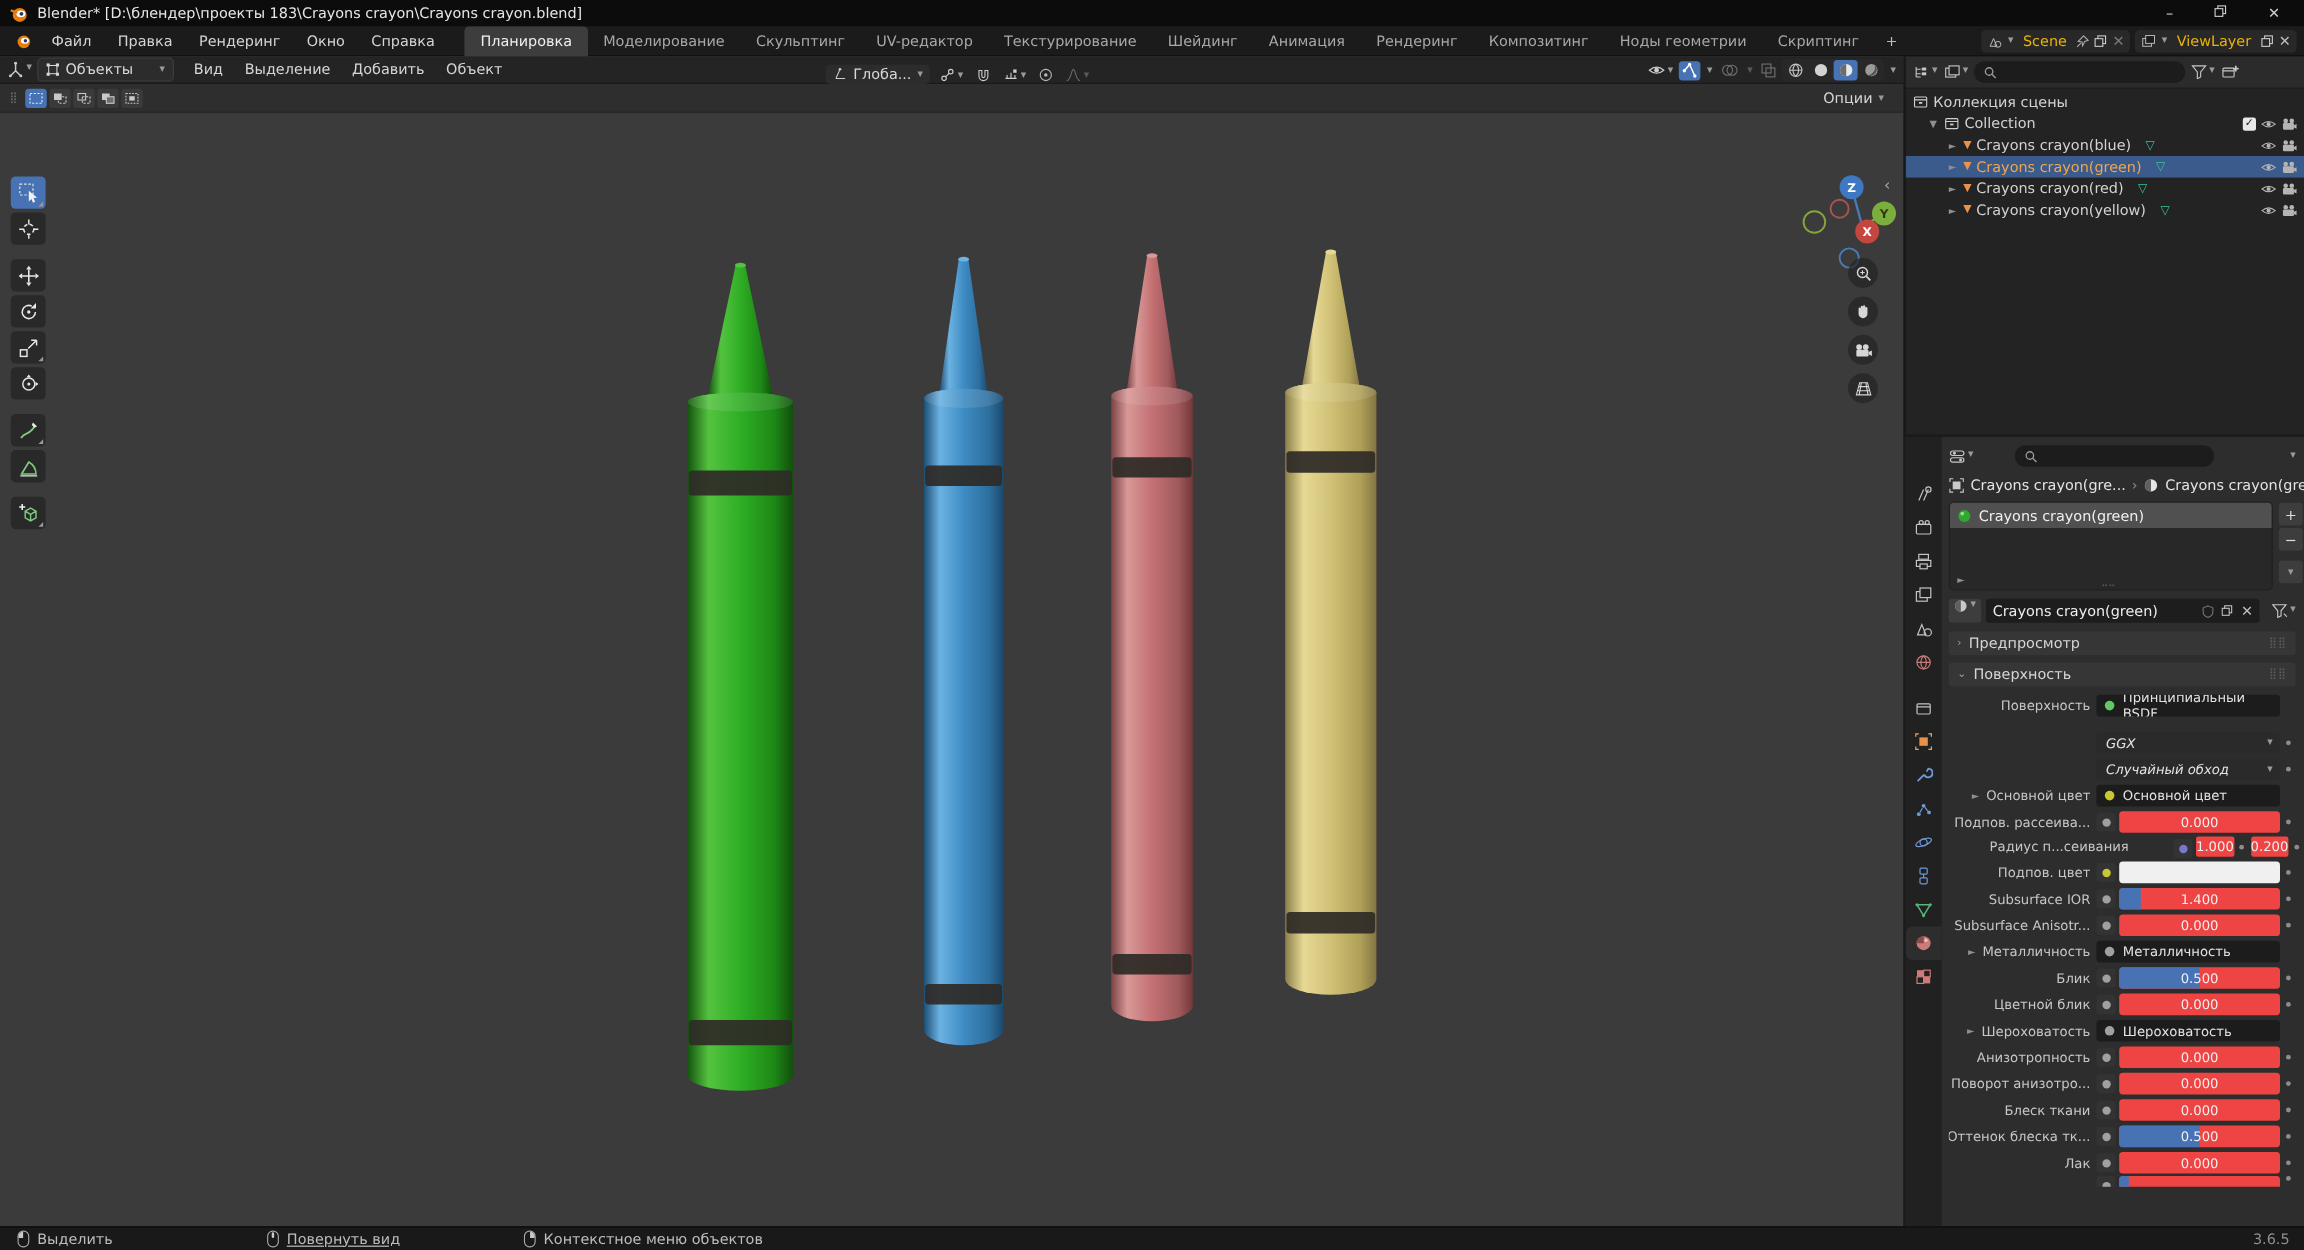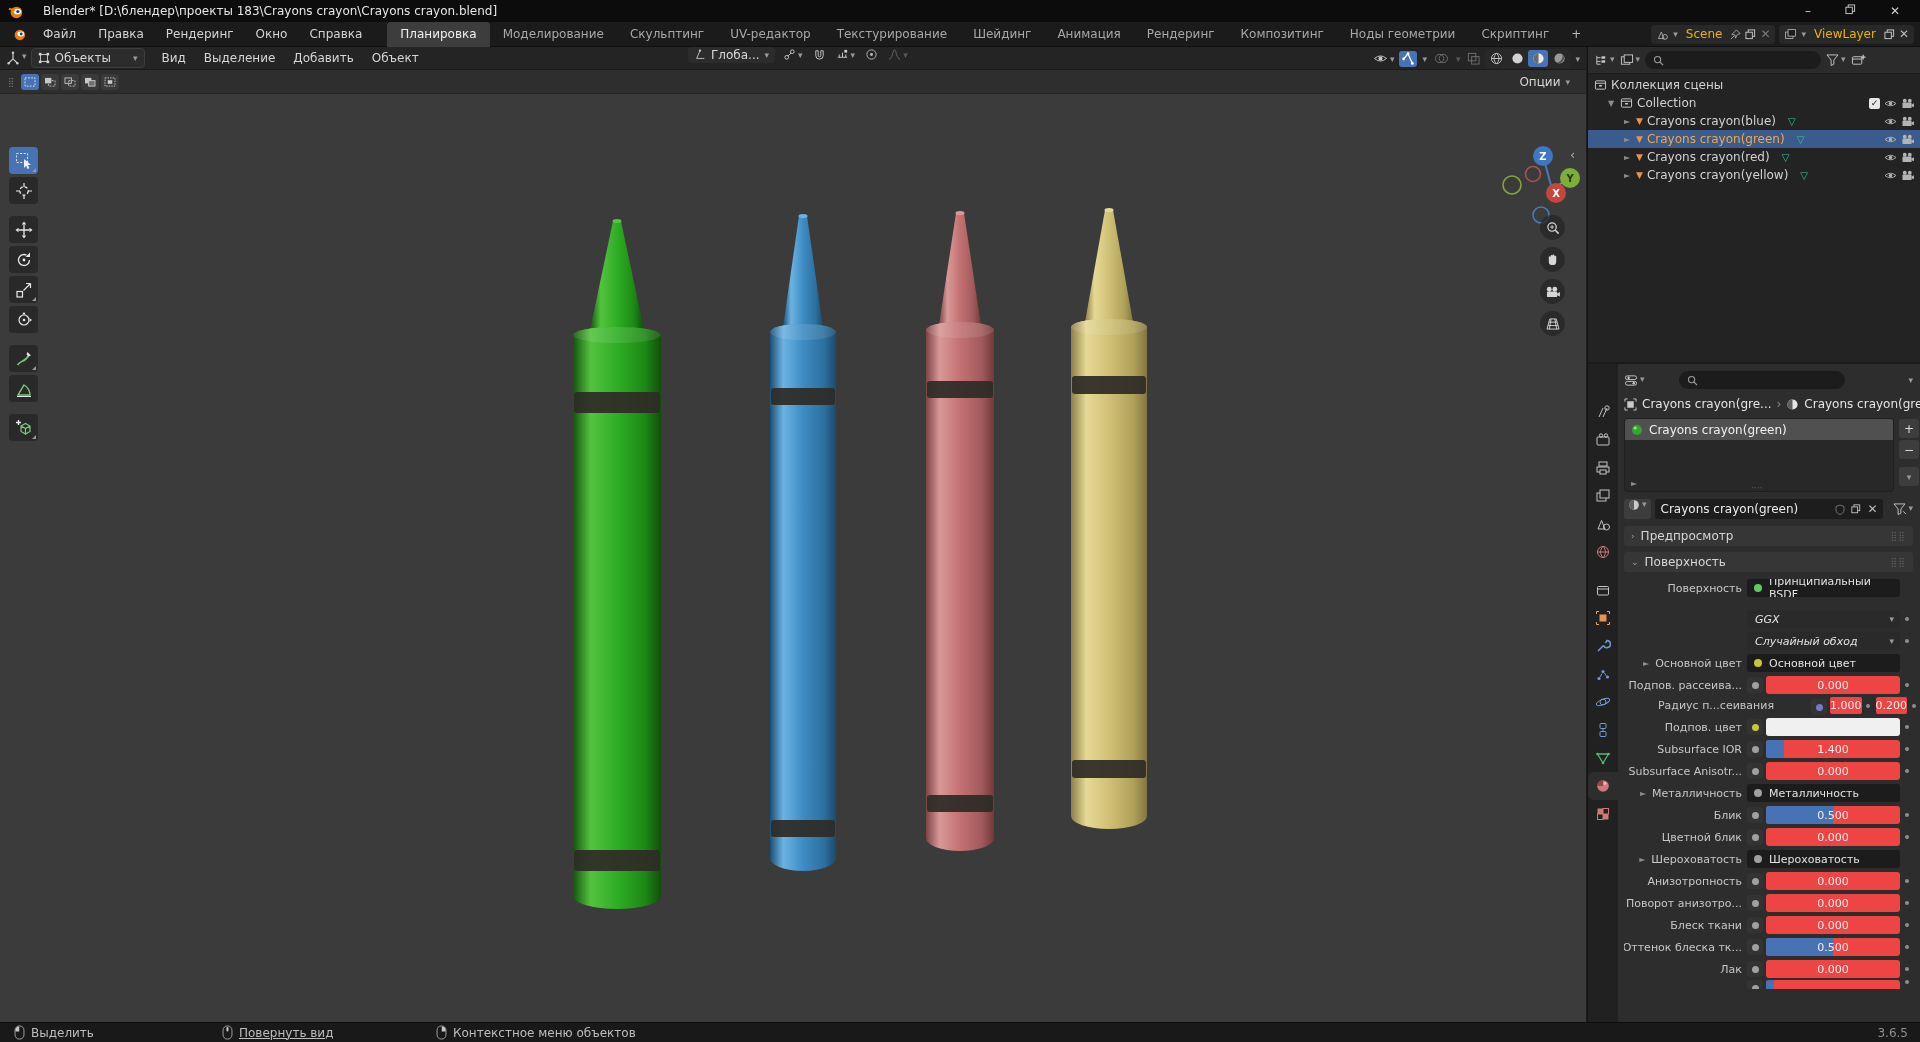--- a/index.html
+++ b/index.html
@@ -5,21 +5,21 @@
   html,body{margin:0;padding:0;background:#101010;}
   #root{position:relative;width:1920px;height:1042px;overflow:hidden;
         font-family:"DejaVu Sans","Liberation Sans",sans-serif;font-size:12px;color:#d8d8d8;
         background:#1d1d1d;-webkit-font-smoothing:antialiased;}
   .abs{position:absolute;}
   .flex{display:flex;}
   svg{display:block;}
 
   
   #titlebar{left:0;top:0;width:1920px;height:22px;background:#0c0c0c;display:flex;align-items:center;padding:0 8px;box-sizing:border-box;}
-  #titlebar .title{margin-left:20px;color:#e6e6e6;font-size:12px;white-space:nowrap;}
+  #titlebar .title{margin-left:8px;color:#e6e6e6;font-size:12px;white-space:nowrap;}
   #win-controls{margin-left:auto;display:flex;gap:34px;padding-right:12px;color:#d0d0d0;}
   #win-controls span{cursor:default;font-size:12px;}
 
   
   #topbar{left:0;top:22px;width:1920px;height:25px;background:#1b1b1b;display:flex;align-items:center;box-sizing:border-box;padding:0 6px;border-bottom:1px solid #101010;}
   .menu-item{padding:0 11px;height:25px;line-height:25px;color:#d4d4d4;cursor:default;}
   #ws-tabs{display:flex;margin-left:14px;height:25px;}
   .ws-tab{padding:0 13px;line-height:25px;color:#a8a8a8;white-space:nowrap;}
   .ws-tab.active{background:#3d3d3d;color:#efefef;border-radius:4px 4px 0 0;}
   .ws-add{padding:0 9px;line-height:25px;color:#bbb;}
@@ -27,21 +27,21 @@
   .idpill{background:#282828;border-radius:4px;height:19px;display:flex;align-items:center;padding:0 5px;gap:4px;}
   .idpill .nm{color:#eab308;padding:0 4px;white-space:nowrap;}
   .chev{color:#9a9a9a;font-size:9px;}
   .dim{opacity:.45;}
 
   
   #viewport{left:0;top:47px;width:1586px;height:975px;background:#3b3b3b;overflow:hidden;}
   #vp-header{left:0;top:0;width:1586px;height:23px;background:#242424;display:flex;align-items:center;padding:0 6px;box-sizing:border-box;border-bottom:1px solid #1a1a1a;}
   .vph-menu{padding:0 9px;color:#d6d6d6;}
   .modepill{background:#2c2c2c;border:1px solid #3d3d3d;border-radius:4px;height:18px;display:flex;align-items:center;gap:5px;padding:0 6px;width:100px;margin:0 8px 0 4px;}
-  #vp-mid{position:absolute;left:688px;top:0;height:23px;display:flex;align-items:flex-start;gap:6px;}
+  #vp-mid{position:absolute;left:688px;top:0;height:23px;display:flex;align-items:flex-end;gap:6px;}
   #vp-right{position:absolute;right:4px;top:0;height:23px;display:flex;align-items:center;gap:3px;}
   .hbtn{display:flex;align-items:center;gap:2px;padding:1px 2px;border-radius:3px;}
   .hbtn.on{background:#4772b3;}
   .segment{display:flex;background:#282828;border-radius:4px;padding:1px;gap:1px;align-items:center;}
   .seg{width:20px;height:17px;display:flex;align-items:center;justify-content:center;border-radius:3px;}
   .seg.on{background:#4772b3;}
   #tool-row{left:0;top:23px;width:1586px;height:24px;background:#2e2e2e;display:flex;align-items:center;padding:0 8px;box-sizing:border-box;border-bottom:1px solid #262626;}
   .selmode{display:flex;gap:2px;margin-left:6px;}
   .selmode .sm{width:18px;height:16px;border-radius:3px;background:#3a3a3a;display:flex;align-items:center;justify-content:center;}
   .selmode .sm.on{background:#4772b3;}

